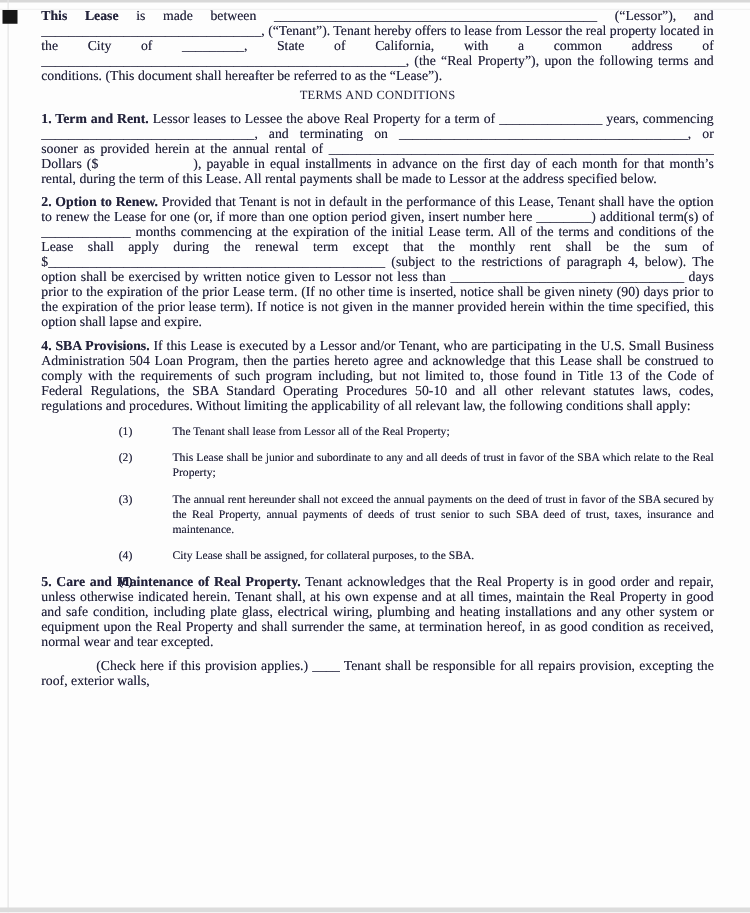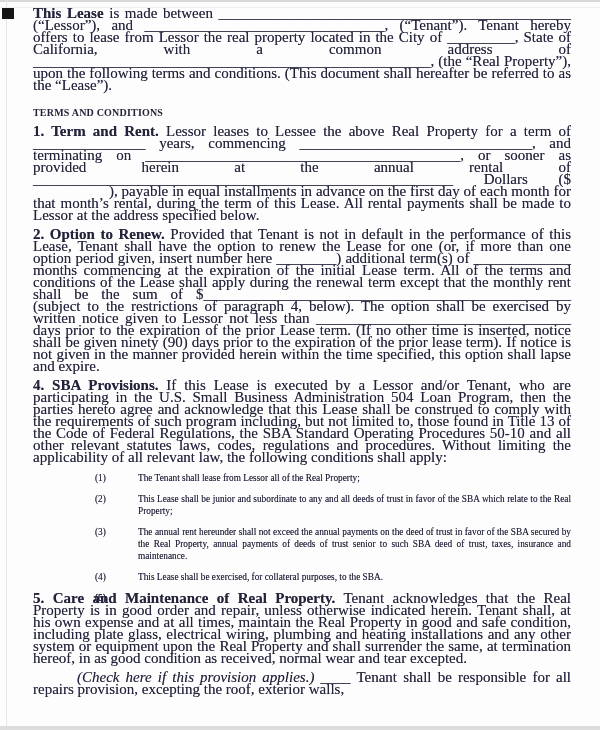--- a/index.html
+++ b/index.html
@@ -10,29 +10,29 @@
     color:#23233a;
     -webkit-font-smoothing:antialiased;
   }
   .edge-top{position:absolute;top:0;left:0;right:0;height:2px;background:#d8d8d8;}
   .edge-top2{position:absolute;top:7px;left:0;right:0;height:1px;background:#f1f1f1;}
   .edge-left{position:absolute;top:0;bottom:0;left:6px;width:1px;background:#e5e5e5;}
   .edge-bottom{position:absolute;bottom:0;left:0;right:0;height:4px;background:#dcdcdc;}
   .corner-mark{position:absolute;top:8px;left:2px;width:12px;height:11px;background:#161616;}
   .content{position:absolute;left:33px;right:29px;top:0;}
   .title{font-size:10px;font-weight:bold;text-align:center;margin:78px 0 0 0;letter-spacing:.2px;}
-  .terms{font-size:10px;font-weight:bold;text-align:left;margin:16px 0 0 0;letter-spacing:.2px;}
-  .para{font-size:15px;line-height:12px;text-align:justify;margin:7px 0 0 0;
+  .terms{font-size:10px;font-weight:normal;text-align:center;margin:4px 0 0 0;letter-spacing:.2px;}
+  .para{font-size:11px;line-height:12px;text-align:justify;margin:7px 0 0 0;
         text-shadow:0 0 .4px rgba(35,35,70,.55);}
   .item{font-size:9.3px;line-height:12px;text-align:justify;margin:9px 0 0 0;
         padding-left:105px;position:relative;text-shadow:0 0 .4px rgba(35,35,70,.55);}
   .item .num{position:absolute;left:62px;top:0;}
   .blank{white-space:nowrap;letter-spacing:0;}
   .spacer{display:inline-block;width:76px;}
-  .it{font-style:italic;padding-left:44px;}
+  .it{padding-left:44px;}
   b{font-weight:bold;}
 </style>
 </head>
 <body>
 
 <div class="edge-top"></div>
 <div class="edge-top2"></div>
 <div class="edge-left"></div>
 <div class="edge-bottom"></div>
 <div class="corner-mark"></div>
@@ -47,21 +47,21 @@
   <p class="para"><b>1.  Term and Rent.</b><span>  Lessor leases to Lessee the above Real Property for a term of </span><span class="blank">_______________</span><span> years, commencing </span><span class="blank">_______________________________</span><span>, and terminating on </span><span class="blank">__________________________________________</span><span>, or sooner as provided herein at the annual rental of </span><span class="blank">________________________________________________________</span><span> Dollars ($</span><span class="spacer"></span><span>), payable in equal installments in advance on the first day of each month for that month’s rental, during the term of this Lease.  All rental payments shall be made to Lessor at the address specified below.</span></p>
 
   <p class="para"><b>2.  Option to Renew.</b><span>  Provided that Tenant is not in default in the performance of this Lease, Tenant shall have the option to renew the Lease for one (or, if more than one option period given, insert number here </span><span class="blank">________</span><span>) additional term(s) of </span><span class="blank">_____________</span><span> months commencing at the expiration of the initial Lease term.  All of the terms and conditions of the Lease shall apply during the renewal term except that the monthly rent shall be the sum of $</span><span class="blank">_________________________________________________</span><span> (subject to the restrictions of paragraph 4, below).  The option shall be exercised by written notice given to Lessor not less than </span><span class="blank">__________________________________</span><span> days prior to the expiration of the prior Lease term.  (If no other time is inserted, notice shall be given ninety (90) days prior to the expiration of the prior lease term).  If notice is not given in the manner provided herein within the time specified, this option shall lapse and expire.</span></p>
 
 
   <p class="para"><b>4.  SBA Provisions.</b><span>  If this Lease is executed by a Lessor and/or Tenant, who are participating in the U.S. Small Business Administration 504 Loan Program, then the parties hereto agree and acknowledge that this Lease shall be construed to comply with the requirements of such program including, but not limited to, those found in Title 13 of the Code of Federal Regulations, the SBA Standard Operating Procedures 50-10 and all other relevant statutes laws, codes, regulations and procedures. Without limiting the applicability of all relevant law, the following conditions shall apply:</span></p>
 
   <p class="item"><span class="num">(1)</span><span>The Tenant shall lease from Lessor all of the Real Property;</span></p>
   <p class="item"><span class="num">(2)</span><span>This Lease shall be junior and subordinate to any and all deeds of trust in favor of the SBA which relate to the Real Property;</span></p>
   <p class="item"><span class="num">(3)</span><span>The annual rent hereunder shall not exceed the annual payments on the deed of trust in favor of the SBA secured by the Real Property, annual payments of deeds of trust senior to such SBA deed of trust, taxes, insurance and maintenance.</span></p>
-  <p class="item"><span class="num">(4)</span><span>This Lease shall be exercised, for collateral purposes, to the SBA.</span></p>
+  <p class="item"><span class="num">(4)</span><span>City Lease shall be assigned, for collateral purposes, to the SBA.</span></p>
   <p class="item"><span class="num">(5)</span></p>
   <p class="item"><span class="num">(6)</span></p>
 
   <p class="para"><b>5.  Care and Maintenance of Real Property.</b><span>  Tenant acknowledges that the Real Property is in good order and repair, unless otherwise indicated herein.  Tenant shall, at his own expense and at all times, maintain the Real Property in good and safe condition, including plate glass, electrical wiring, plumbing and heating installations and any other system or equipment upon the Real Property and shall surrender the same, at termination hereof, in as good condition as received, normal wear and tear excepted.</span></p>
 
   <p class="para"><span class="it">(Check here if this provision applies.)</span><span class="blank"> ____</span><span> Tenant shall be responsible for all repairs provision, excepting the roof, exterior walls,</span></p>
 
 </div>
 
 </body></html>

